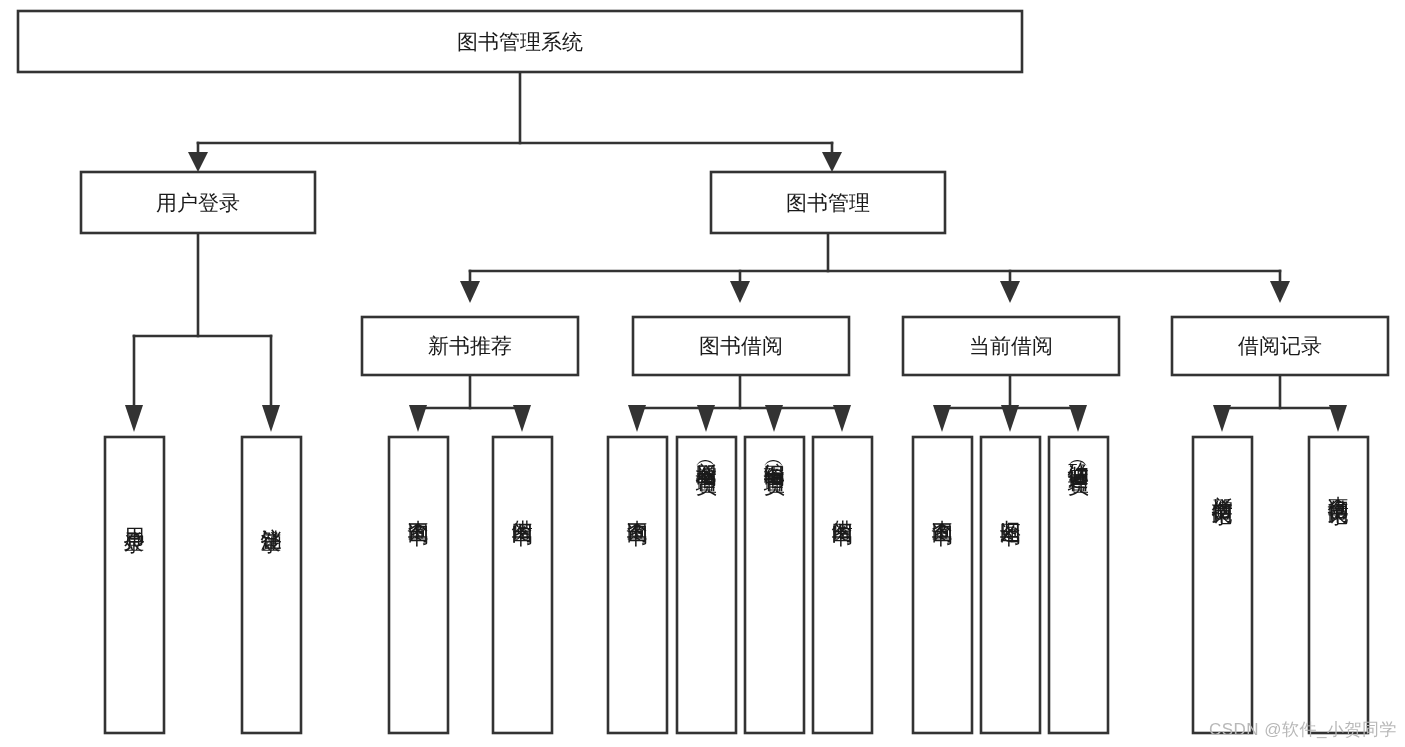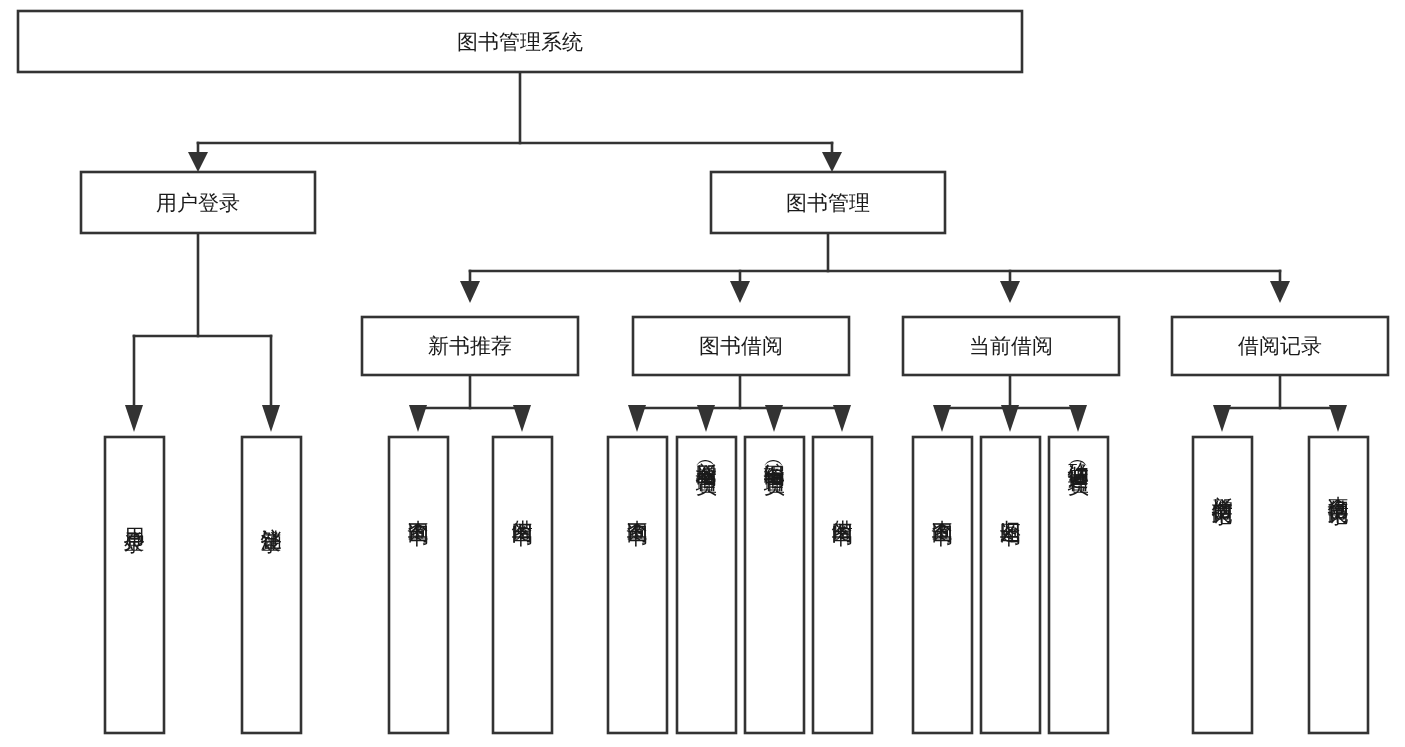--- a/index.html
+++ b/index.html
@@ -235,14 +235,15 @@
     <span class="leaf-label" style="margin-top:8px;">确认归还（管理员）</span>
   </div>
 
   <div class="leaf-label-wrap" style="left:1193px; top:437px; width:59px; height:296px;">
     <span class="leaf-label" style="margin-top:42px;">新增借阅记录</span>
   </div>
   <div class="leaf-label-wrap" style="left:1309px; top:437px; width:59px; height:296px;">
     <span class="leaf-label" style="margin-top:42px;">查询借阅记录</span>
   </div>
 
+  <div class="watermark">CSDN @软件_小贺同学</div>
 
 </div>
 
 </body></html>

